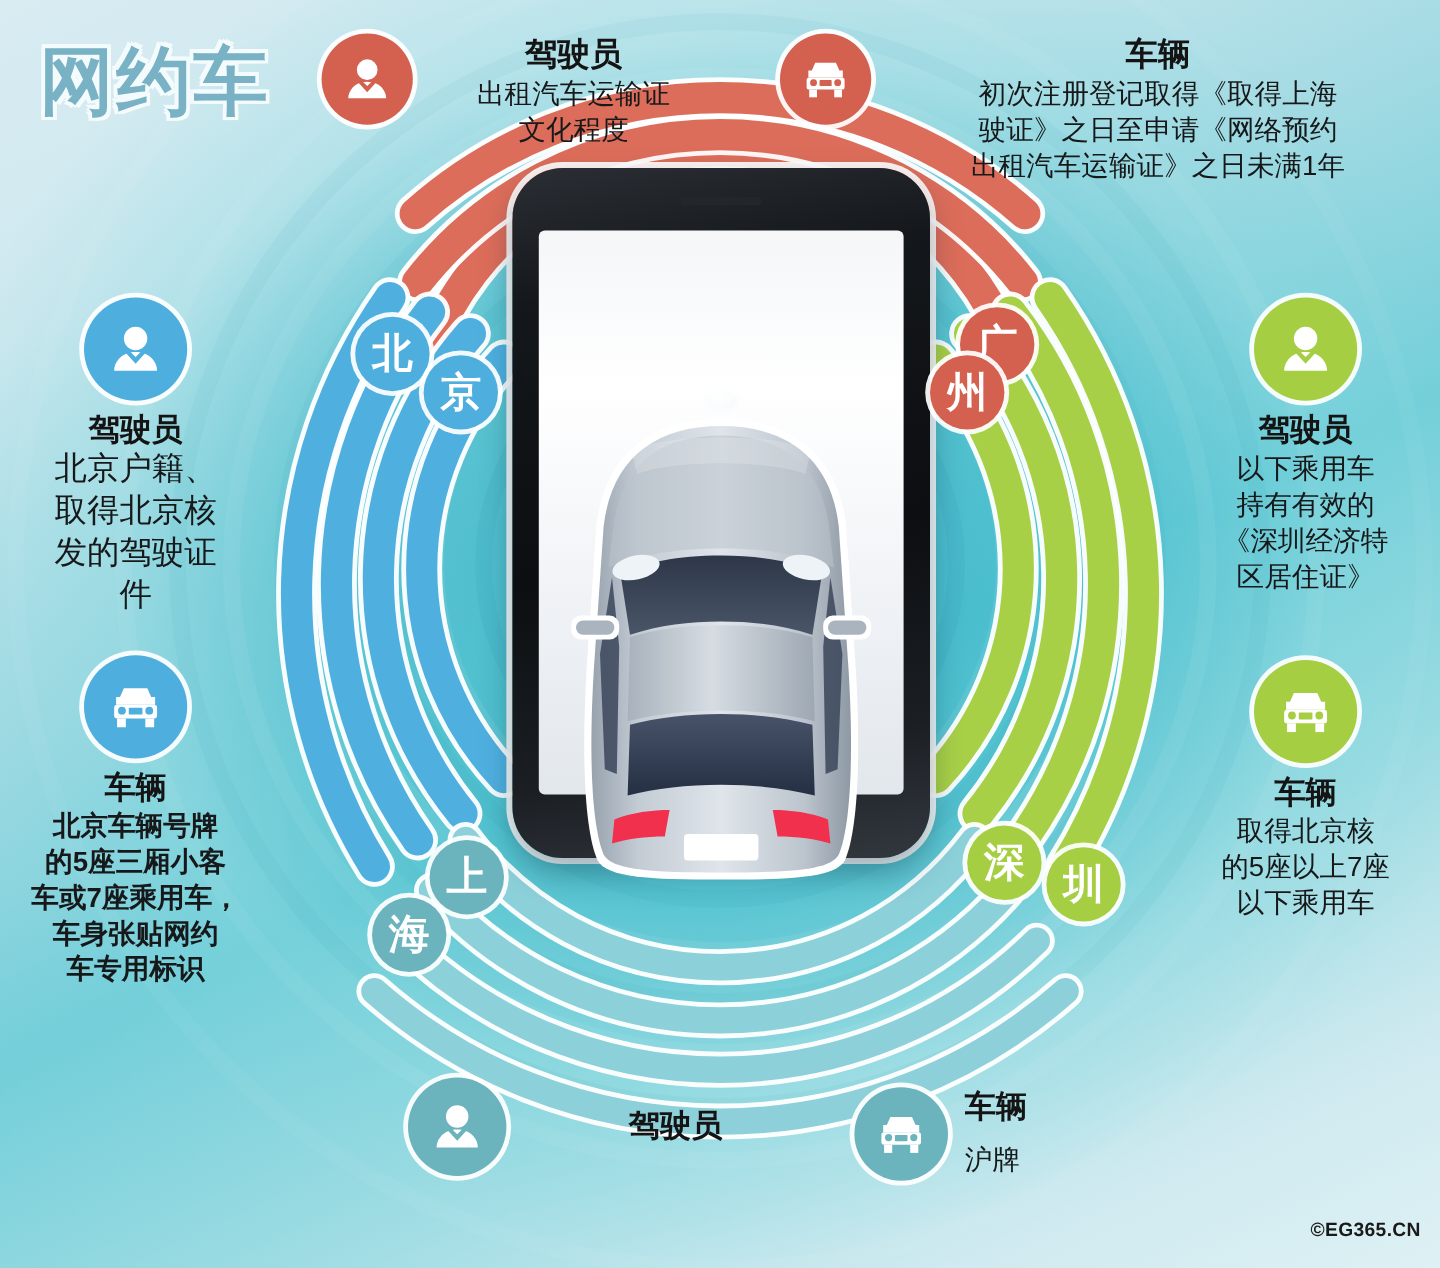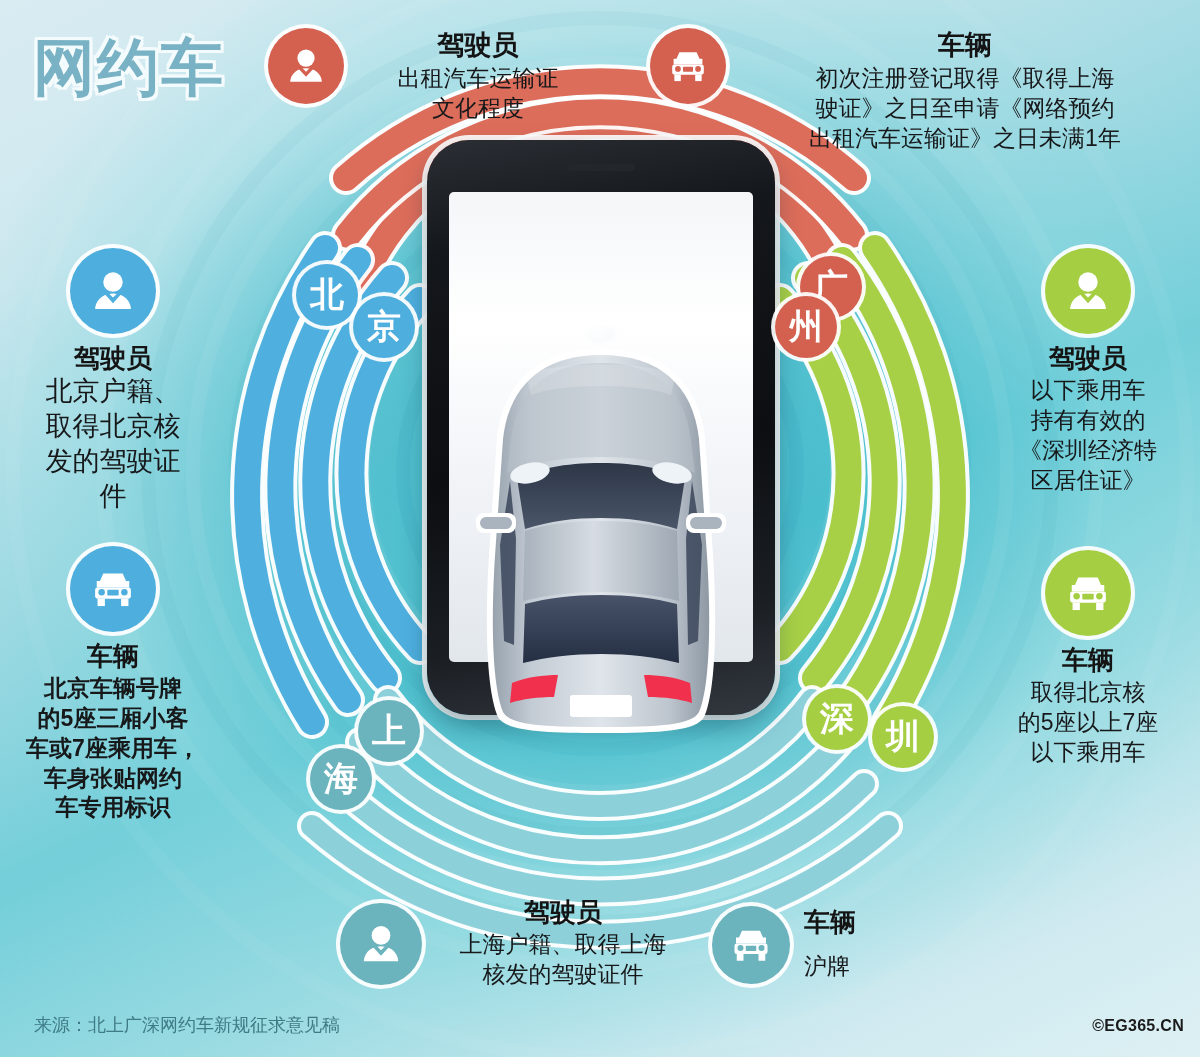--- a/index.html
+++ b/index.html
@@ -377,22 +377,20 @@
     <div style="display:flex;align-items:center;gap:14px;">
       <div class="badge" style="width:82px;height:82px;background:#6bb3bd;flex:0 0 82px;">
         <svg viewBox="0 0 64 64" width="50" height="50" aria-hidden="true">
           <circle cx="32" cy="21" r="12" fill="#fff"></circle>
           <path d="M32 35 C 17 35 10 46 10 54 L 54 54 C 54 46 47 35 32 35 Z" fill="#fff"></path>
           <path d="M22 36 L 32 47 L 42 36 L 38 34 L 32 40 L 26 34 Z" fill="#6bb3bd"></path>
         </svg>
       </div>
       <div style="flex:1;text-align:center;">
         <div class="blk-title" style="font-size:26px;">驾驶员</div>
-        <div class="blk-body" style="font-size:23px;white-space:pre-line;margin-top:2px;">上海户籍、取得上海
-核发的驾驶证件</div>
       </div>
     </div>
   </div>
 
   <div class="info" style="left:712px;top:906px;width:230px;">
     <div style="display:flex;align-items:center;gap:14px;">
       <div class="badge" style="width:78px;height:78px;background:#6bb3bd;flex:0 0 78px;">
         <svg viewBox="0 0 64 64" width="48" height="48" aria-hidden="true">
           <path d="M16 22 L 20 13 L 44 13 L 48 22 L 52 22 L 52 30 L 12 30 L 12 22 Z" fill="#fff"></path>
           <rect x="10" y="30" width="44" height="14" rx="3" fill="#fff"></rect>
@@ -403,16 +401,15 @@
           <rect x="25" y="33" width="14" height="7" rx="1" fill="#6bb3bd"></rect>
         </svg>
       </div>
       <div style="flex:1;text-align:left;">
         <div class="blk-title" style="font-size:26px;">车辆</div>
         <div class="blk-body" style="font-size:23px;white-space:pre-line;margin-top:14px;">沪牌</div>
       </div>
     </div>
   </div>
 
-  <div class="source">来源：北上广深网约车新规征求意见稿</div>
   <div class="copyright">©EG365.CN</div>
 
 </div>
 
 </body></html>

